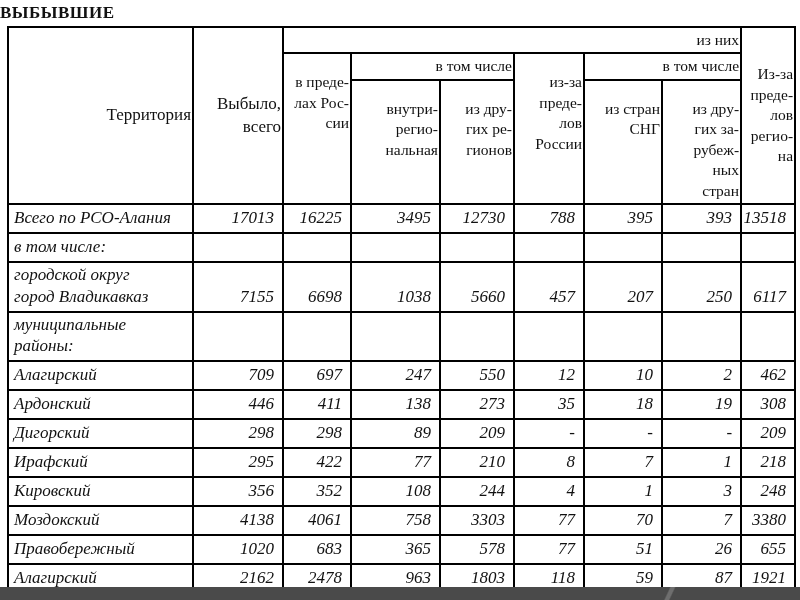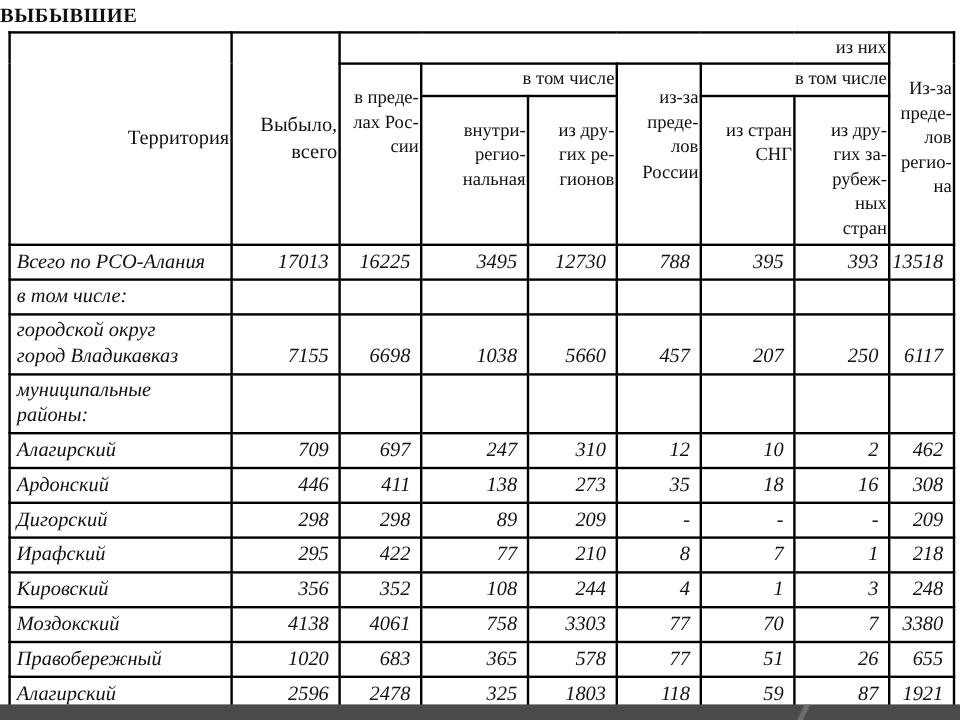--- a/index.html
+++ b/index.html
@@ -173,35 +173,35 @@
         <td class="num"></td>
         <td class="num"></td>
         <td class="num"></td>
         <td class="num"></td>
       </tr>
       <tr>
         <td class="territory">Алагирский</td>
         <td class="num">709</td>
         <td class="num">697</td>
         <td class="num">247</td>
-        <td class="num">310</td>
+        <td class="num">550</td>
         <td class="num">12</td>
         <td class="num">10</td>
         <td class="num">2</td>
         <td class="num">462</td>
       </tr>
       <tr>
         <td class="territory">Ардонский</td>
         <td class="num">446</td>
         <td class="num">411</td>
         <td class="num">138</td>
         <td class="num">273</td>
         <td class="num">35</td>
         <td class="num">18</td>
-        <td class="num">16</td>
+        <td class="num">19</td>
         <td class="num">308</td>
       </tr>
       <tr>
         <td class="territory">Дигорский</td>
         <td class="num">298</td>
         <td class="num">298</td>
         <td class="num">89</td>
         <td class="num">209</td>
         <td class="num">-</td>
         <td class="num">-</td>
@@ -247,23 +247,23 @@
         <td class="num">683</td>
         <td class="num">365</td>
         <td class="num">578</td>
         <td class="num">77</td>
         <td class="num">51</td>
         <td class="num">26</td>
         <td class="num">655</td>
       </tr>
       <tr>
         <td class="territory">Алагирский</td>
-        <td class="num">2596</td>
+        <td class="num">2162</td>
         <td class="num">2478</td>
-        <td class="num">325</td>
+        <td class="num">963</td>
         <td class="num">1803</td>
         <td class="num">118</td>
         <td class="num">59</td>
         <td class="num">87</td>
         <td class="num">1921</td>
       </tr>
     </tbody>
 </table>
 
 <div class="bottom-bar">

